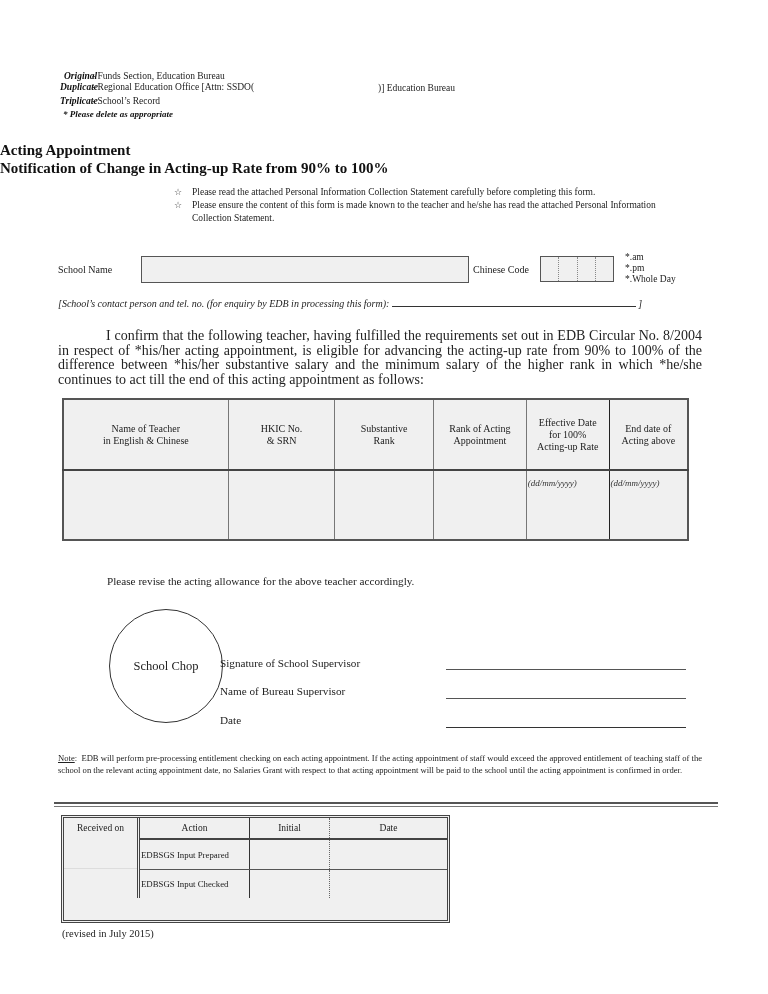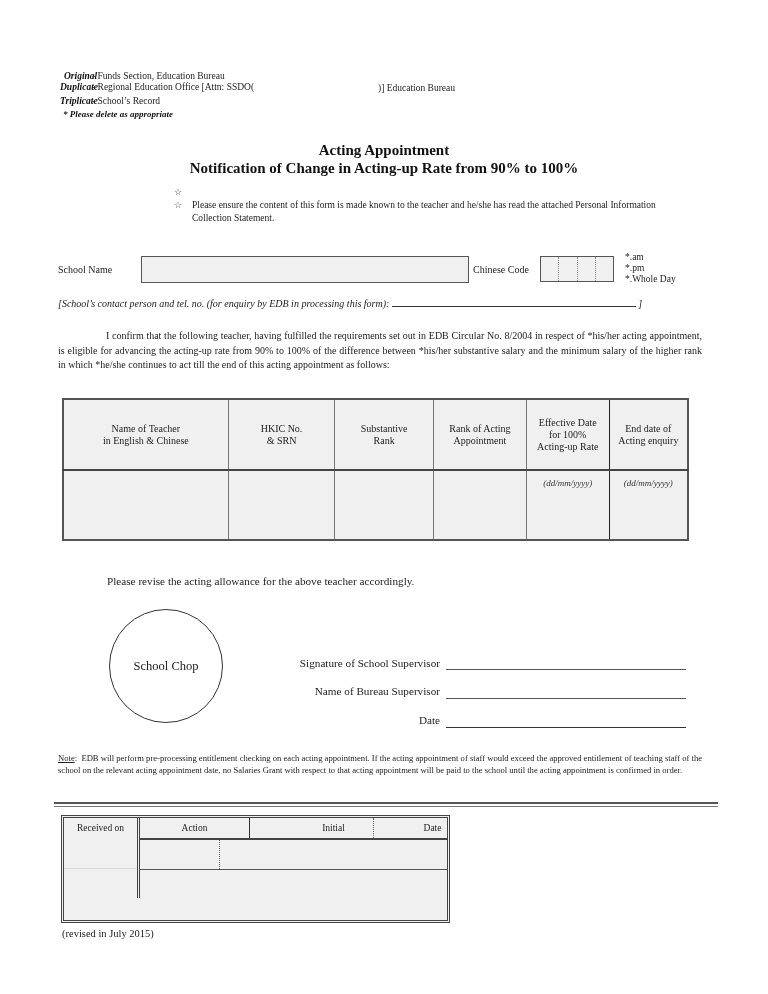--- a/index.html
+++ b/index.html
@@ -6,79 +6,79 @@
   body { width: 768px; height: 994px; position: relative; overflow: hidden;
          font-family: "Liberation Serif", "DejaVu Serif", serif; color: #222; }
   .abs { position: absolute; }
 
   
   .copy-label { font-size: 9.5px; font-weight: bold; font-style: italic; color: #111; }
   .copy-text { font-size: 9.5px; color: #222; }
   .delete-note { font-size: 9px; font-weight: bold; font-style: italic; color: #111; }
 
   
-  .title { width: 768px; text-align: center; font-weight: bold; color: #111; }
+  .title { width: 768px; text-align: left; font-weight: bold; color: #111; }
   .title1 { top: 142px; font-size: 15px; }
   .title2 { top: 160px; font-size: 15px; }
 
   .bullets { left: 174px; top: 186px; font-size: 9.5px; line-height: 13px; width: 520px; }
   .bullet { display: flex; }
   .bullet .star { width: 18px; flex: 0 0 18px; font-size: 9px; color: #444; }
 
   
   .lbl { font-size: 10px; color: #222; }
   .inputbox { background: #f0f0f0; border: 1.5px solid #555; box-sizing: border-box; }
   .code-box { display: flex; background: #f0f0f0; border: 1.5px solid #555; box-sizing: border-box; }
   .code-cell { flex: 1; border-right: 1px dotted #888; }
   .code-cell:last-child { border-right: none; }
   .session { font-size: 9.5px; line-height: 11px; color: #222; }
 
   .contact { left: 58px; top: 296px; font-size: 10px; font-style: italic; color: #222; white-space: nowrap; }
   .contact .blank { display: inline-block; width: 244px; border-bottom: 1px solid #333; height: 10px; }
 
-  .confirm { left: 58px; top: 329px; width: 644px; font-size: 10px; line-height: 14.5px;
+  .confirm { left: 58px; top: 329px; width: 644px; font-size: 14px; line-height: 14.5px;
              text-align: justify; color: #222; }
   .confirm .indent { display: inline-block; width: 48px; }
 
   
   table.teacher { position: absolute; left: 62px; top: 398px; width: 627px; border-collapse: collapse;
                   background: #f0f0f0; border: 2px solid #555; }
   table.teacher th { font-weight: normal; font-size: 10px; line-height: 12px; color: #222;
                      border-right: 1px solid #777; border-bottom: 2px solid #444; height: 69px;
                      padding: 0 2px; text-align: center; vertical-align: middle; }
-  table.teacher td { border-right: 1px solid #777; height: 60px; vertical-align: top; text-align: center;
+  table.teacher td { border-right: 1px solid #777; height: 60px; vertical-align: top; text-align: left;
                      font-size: 9px; font-style: italic; padding-top: 7px; color: #333; }
   table.teacher th.strong-r, table.teacher td.strong-r { border-right: 1.5px solid #222; }
 
   .revise { left: 107px; top: 536px; font-size: 11.2px; color: #222; margin-top: 39px; }
 
   .chop { left: 109px; top: 609px; width: 114px; height: 114px; border: 1.3px solid #333;
           border-radius: 50%; box-sizing: border-box; display: flex; align-items: center; justify-content: center; }
   .chop span { font-size: 12.5px; color: #222; }
 
-  .sig-label { font-size: 11.2px; color: #222; text-align: right; width: 220px; left: 220px; }
+  .sig-label { font-size: 11.2px; color: #222; text-align: left; width: 220px; left: 220px; }
   .sig-line { left: 446px; width: 240px; border-bottom: 1.2px solid #555; }
 
   .note { left: 58px; top: 753px; width: 648px; font-size: 8.6px; line-height: 11.5px; color: #222; }
   .note .u { text-decoration: underline; }
 
   .divider { left: 54px; top: 802px; width: 664px; height: 2px; border-top: 2px solid #555;
              border-bottom: 1.5px solid #777; }
 
   
   .edb { position: absolute; left: 61px; top: 815px; width: 389px; height: 108px;
          border: 3px double #444; box-sizing: border-box; background: #f0f0f0; }
   .edb-title { height: 22px; line-height: 20px; text-align: center; font-weight: bold; font-size: 12px;
                color: #111; border-bottom: 3px double #444; box-sizing: border-box; }
   .edb-grid { position: relative; height: 80px; }
   .edb-recv { position: absolute; left: 0; top: 0; width: 76px; height: 80px; border-right: 3px double #444; box-sizing: border-box; }
   .edb-recv .t { font-size: 9.5px; text-align: center; padding-top: 5px; color: #222; }
   .edb-recv .mid { position: absolute; left: 0; right: 0; top: 50px; border-top: 1px solid #ddd; }
   .edb-rows { position: absolute; left: 76px; top: 0; right: 0; height: 80px; }
-  .edb-row { display: flex; box-sizing: border-box; gap: 44px; }
+  .edb-row { display: flex; box-sizing: border-box; }
   .edb-row.h { height: 22px; border-bottom: 2px solid #444; }
   .edb-row.r1 { height: 30px; border-bottom: 1.5px solid #555; }
   .edb-row.r2 { height: 28px; }
   .edb-cell { font-size: 9.5px; color: #222; display: flex; align-items: center; box-sizing: border-box; }
   .c-action { width: 110px; border-right: 1.5px solid #333; }
   .c-initial { width: 80px; border-right: 1px dotted #666; }
   .c-date { flex: 1; }
   .edb-row.h .edb-cell { justify-content: center; }
   .edb-row.r1 .c-action, .edb-row.r2 .c-action { font-size: 8.8px; padding-left: 1px; }
 
@@ -103,20 +103,21 @@
 </div>
 <span class="abs copy-text" style="left:370px; top:83px;margin-left:8px;">)] Education Bureau</span>
 <span class="abs delete-note" style="left:63px; top:109px;">* Please delete as appropriate</span>
 
 <div class="abs title title1">Acting Appointment</div>
 <div class="abs title title2">Notification of Change in Acting-up Rate from 90% to 100%</div>
 
 <div class="abs bullets">
   <div class="bullet">
     <span class="star">☆</span>
+    <span>Please read the attached Personal Information Collection Statement carefully before completing this form.</span>
   </div>
   <div class="bullet">
     <span class="star">☆</span>
     <span>Please ensure the content of this form is made known to the teacher and he/she has read the attached Personal Information Collection Statement.</span>
   </div>
 </div>
 
 <span class="abs lbl" style="left:58px; top:264px;">School Name</span>
 <div class="abs inputbox" style="left:141px; top:256px; width:328px; height:27px;">
   <span></span>
@@ -160,21 +161,21 @@
       <th><span class="hdr" style="white-space: pre-line;">HKIC No.
 &amp; SRN</span></th>
       <th><span class="hdr" style="white-space: pre-line;">Substantive
 Rank</span></th>
       <th><span class="hdr" style="white-space: pre-line;">Rank of Acting
 Appointment</span></th>
       <th class="strong-r"><span class="hdr" style="white-space: pre-line;">Effective Date
 for 100%
 Acting-up Rate</span></th>
       <th><span class="hdr" style="white-space: pre-line;">End date of
-Acting enquiry</span></th>
+Acting above</span></th>
     </tr>
   </thead>
   <tbody>
     <tr>
       <td></td>
       <td></td>
       <td></td>
       <td></td>
       <td class="strong-r">(dd/mm/yyyy)</td>
       <td>(dd/mm/yyyy)</td>
@@ -207,20 +208,26 @@
       <div class="t">Received on</div>
       <div class="mid"></div>
     </div>
     <div class="edb-rows">
       <div class="edb-row h">
         <div class="edb-cell c-action">Action</div>
         <div class="edb-cell c-initial">Initial</div>
         <div class="edb-cell c-date">Date</div>
       </div>
       <div class="edb-row r1">
+        <div class="edb-cell c-action">EDBSGS Input Prepared</div>
+        <div class="edb-cell c-initial"></div>
+        <div class="edb-cell c-date"></div>
+      </div>
+      <div class="edb-row r2">
+        <div class="edb-cell c-action">EDBSGS Input Checked</div>
         <div class="edb-cell c-initial"></div>
         <div class="edb-cell c-date"></div>
       </div>
     </div>
   </div>
 </div>
 
 <div class="abs revised">(revised in July 2015)</div>
 
 </body></html>

